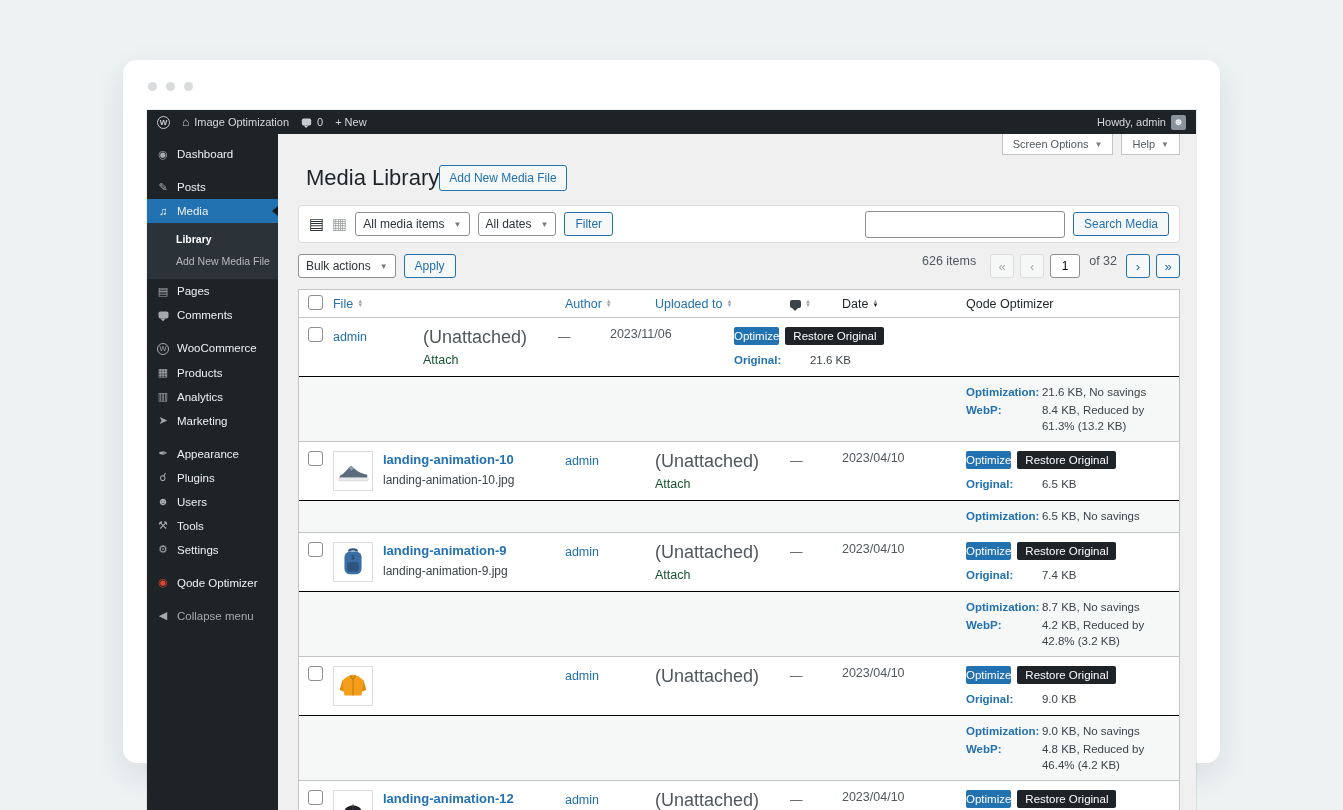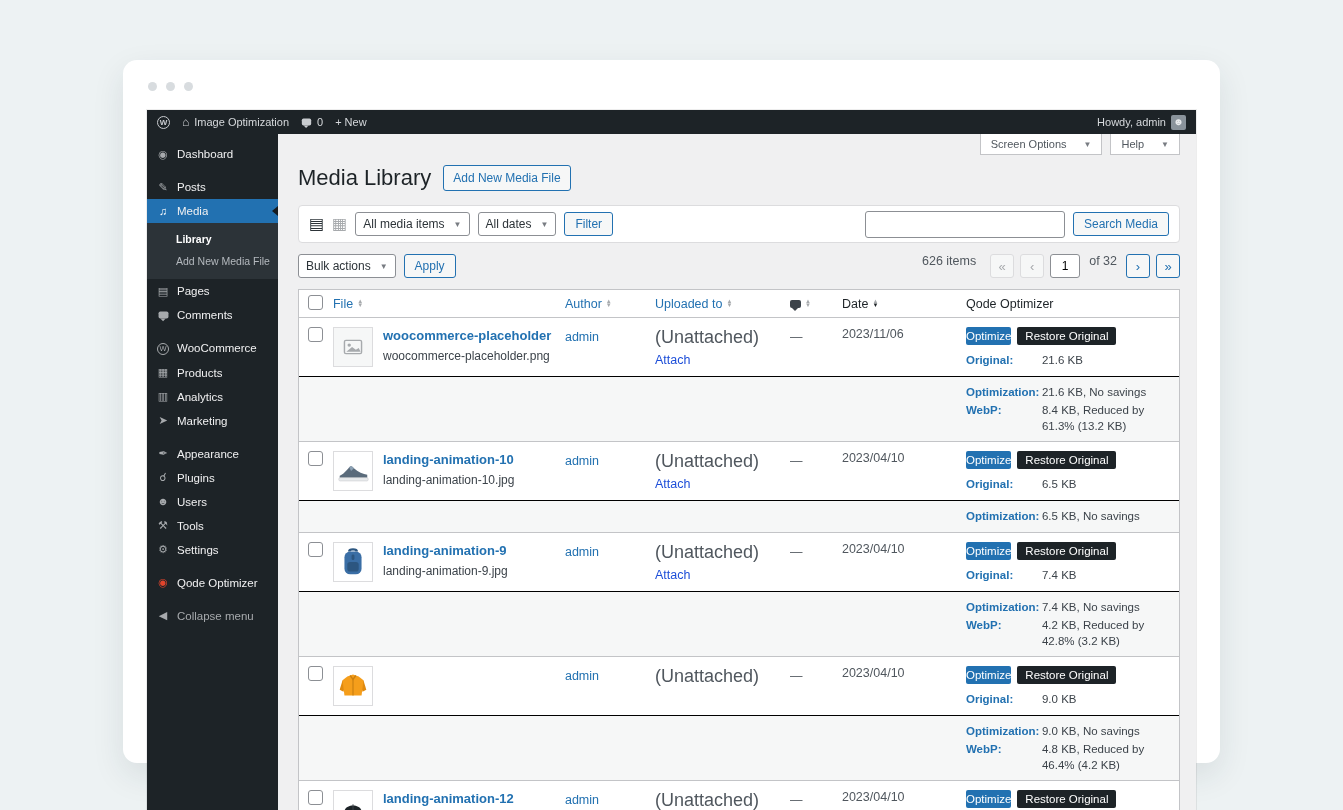--- a/index.html
+++ b/index.html
@@ -48,25 +48,25 @@
   .menu-item.dim { color:#a7aaad; }
   .submenu { background:#2c3338; padding:5px 0 7px; }
   .submenu-item { padding:5px 8px 5px 29px; color:#b4b9be; font-size:10.5px; white-space:nowrap; overflow:hidden; }
   .submenu-item.current { color:#ffffff; font-weight:700; }
 
   .content { flex:1; min-width:0; padding:0 16px 0 20px; overflow:hidden; position:relative; background:#f0f0f1; }
 
   
   .utility-row { display:flex; justify-content:flex-end; gap:8px; }
   .util-btn { border:1px solid #c3c4c7; border-top:none; background:#ffffff; color:#50575e;
-    font-size:11px; padding:4px 10px; display:flex; align-items:center; gap:17px; }
+    font-size:11px; padding:4px 10px; display:flex; align-items:center; gap:6px; }
   .chev { font-size:8px; color:#787c82; }
 
   
-  .title-row { display:flex; align-items:flex-end; gap:12px; margin:10px 0 14px; }
+  .title-row { display:flex; align-items:flex-end; margin:10px 8px 14px; }
   .page-title { font-size:22px; font-weight:400; color:#1d2327; }
   .add-new-btn { border:1px solid #2271b1; color:#2271b1; background:#f6f7f7; border-radius:3px;
     font-size:12px; padding:5px 9px; cursor:pointer; font-family:inherit; }
 
   
   .filter-bar { background:#ffffff; border:1px solid #dcdcde; border-radius:4px; height:38px;
     display:flex; align-items:center; justify-content:space-between; padding:0 10px; }
   .fb-left, .fb-right { display:flex; align-items:center; gap:8px; }
   .view-icon { font-size:16px; line-height:1; cursor:pointer; }
   .view-list { color:#2c3338; }
@@ -115,21 +115,21 @@
   .item { border-bottom:1px solid #c3c4c7; }
   .row-main { display:flex; padding:9px 0 8px; }
   .file-cell { display:flex; gap:10px; }
   .thumb { width:40px; height:40px; flex:0 0 40px; border:1px solid #dcdcde; background:#fff; overflow:hidden; }
   .thumb svg { display:block; width:100%; height:100%; }
   .file-meta { min-width:0; }
   .file-title { display:block; color:#2271b1; font-weight:700; font-size:13px; text-decoration:none; margin-top:1px; cursor:pointer; }
   .file-name { color:#3c434a; font-size:12px; margin-top:6px; }
   .author-link { color:#2271b1; font-size:12.5px; text-decoration:none; cursor:pointer; }
   .unattached { color:#50575e; font-size:18px; }
-  .attach-link { display:inline-block; color:#1d4ed8; font-size:12.5px; margin-top:5px; text-decoration:none; cursor:pointer; }
+  .attach-link { display:inline-block; color:#14532d; font-size:12.5px; margin-top:5px; text-decoration:none; cursor:pointer; }
   .dash { color:#50575e; font-size:12.5px; }
   .date-text { color:#50575e; font-size:12.5px; }
 
   .opt-buttons { display:flex; gap:6px; margin-bottom:7px; }
   .btn-optimize { background:#2271b1; color:#fff; border:none; border-radius:2px; font-size:11.5px;
     padding:3px 0; cursor:pointer; font-family:inherit; }
   .btn-restore { background:#1d2327; color:#fff; border:none; border-radius:2px; font-size:11.5px;
     padding:3px 8px; cursor:pointer; font-family:inherit; }
   .opt-line { display:flex; font-size:11.5px; line-height:1.4; color:#3c434a; }
   .opt-label { flex:0 0 76px; color:#2271b1; font-weight:700; }
@@ -342,34 +342,20 @@
               </span>
           </div>
           <div class="col col-opt th th-plain">
             <span>Qode Optimizer</span>
           </div>
         </div>
         <div>
             <div class="item">
     <div class="row-main">
       <div class="col col-cb"><span class="cb"></span></div>
-      <div class="col col-file file-cell">
-        <span class="thumb">
-                    <svg viewBox="0 0 40 40">
-                      <rect width="40" height="40" fill="#f6f7f7"></rect>
-                      <rect x="11" y="13" width="18" height="14" rx="1.5" fill="none" stroke="#a7aaad" stroke-width="1.5"></rect>
-                      <circle cx="16" cy="18" r="1.8" fill="#a7aaad"></circle>
-                      <path d="M13 25 L19 20 L23 23 L26 21 L28 25 Z" fill="#a7aaad"></path>
-                    </svg>
-                  </span>
-        <div class="file-meta">
-          <a class="file-title">woocommerce-placeholder</a>
-          <div class="file-name">woocommerce-placeholder.png</div>
-        </div>
-      </div>
       <div class="col col-author"><a class="author-link">admin</a></div>
       <div class="col col-uploaded">
         <div class="unattached">(Unattached)</div>
         <a class="attach-link">Attach</a>
       </div>
       <div class="col col-comments"><span class="dash">—</span></div>
       <div class="col col-date date-text">2023/11/06</div>
       <div class="col col-opt">
         <div class="opt-buttons">
           <button class="btn-optimize">Optimize</button>
@@ -475,21 +461,21 @@
           <span class="opt-label lbl-original">Original:</span>
           <span class="opt-value val-original">7.4 KB</span>
         </div>
       </div>
     </div>
     <div class="row-detail">
       <div class="detail-spacer"></div>
       <div class="detail-body">
         <div class="opt-line">
           <span class="opt-label lbl-optimization">Optimization:</span>
-          <span class="opt-value val-optimization">7.4 KB, No savings</span>
+          <span class="opt-value val-optimization">8.7 KB, No savings</span>
         </div>
         <div class="opt-line webp-line">
           <span class="opt-label lbl-webp">WebP:</span>
           <span class="opt-value val-webp">4.2 KB, Reduced by 42.8% (3.2 KB)</span>
         </div>
       </div>
     </div>
   </div>
             <div class="item">
     <div class="row-main">

